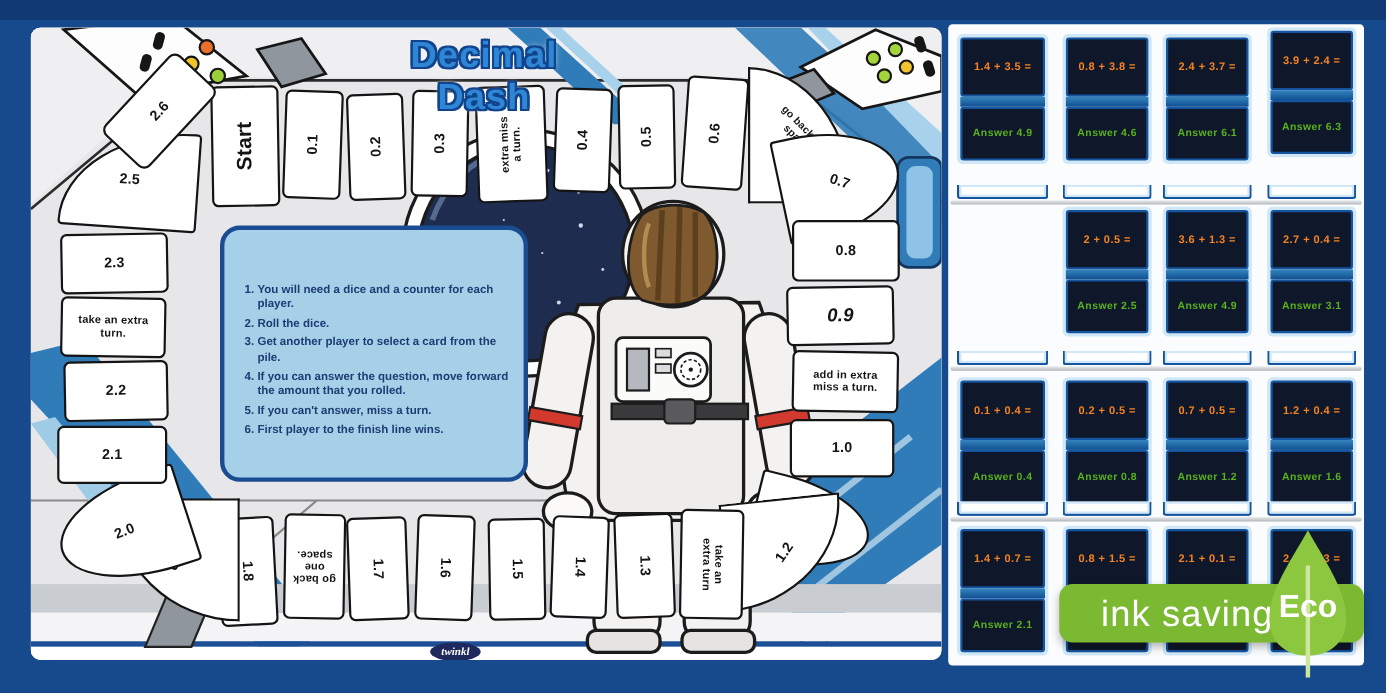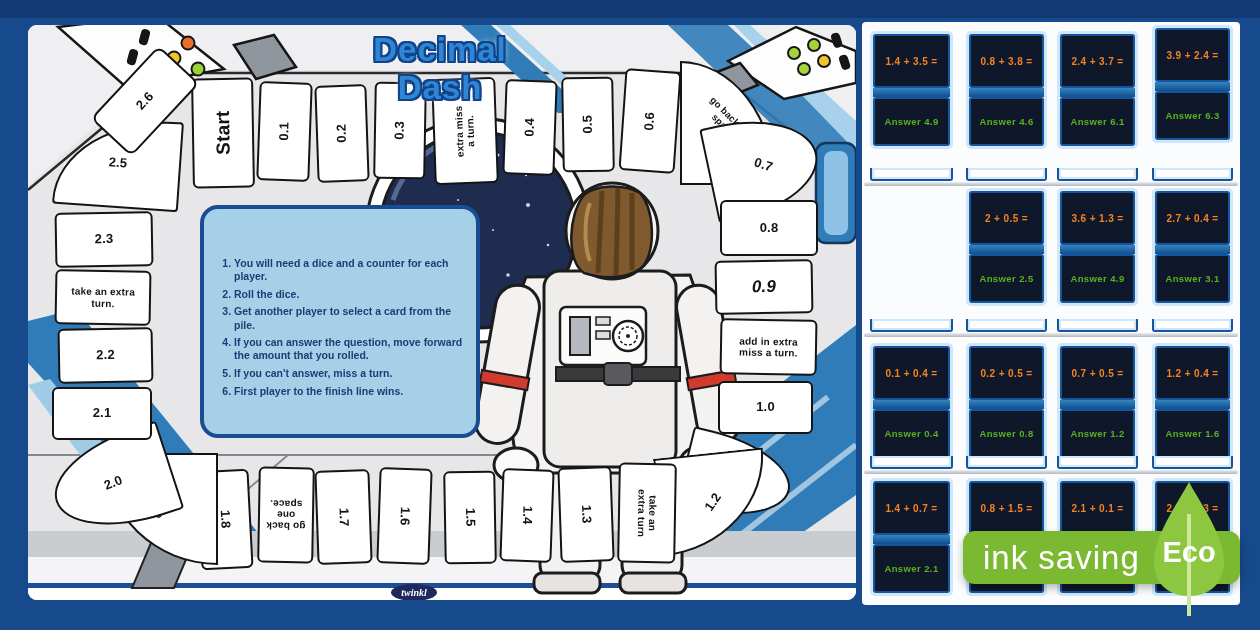--- a/index.html
+++ b/index.html
@@ -46,21 +46,21 @@
   .band{height:9px;background:linear-gradient(#3584bd,#0f4f92);}
   .ac{height:45px;color:#5ab21c;font-size:9.5px;}
   .frag{position:absolute;height:13px;background:#fff;border:2px solid #15549e;border-top:none;
        border-radius:0 0 3px 3px;box-shadow:inset 0 0 0 2px #cfe7f6;box-sizing:border-box;}
   .sep{position:absolute;left:2px;right:2px;height:4px;background:linear-gradient(#eceef0,#b2b6bc);
        border-radius:2px;}
 
   
   .badge{position:absolute;left:963px;top:531px;width:277px;height:53px;background:#7cb933;
        border-radius:12px;box-shadow:0 4px 8px rgba(0,0,0,.28);display:flex;align-items:center;
-       padding-left:20px;box-sizing:border-box;z-index:6;}
+       padding-left:38px;box-sizing:border-box;z-index:6;}
   .badge .txt{color:#fff;font-size:33px;font-weight:400;letter-spacing:1px;}
   .leafwrap{position:absolute;left:1142px;top:478px;width:94px;height:142px;z-index:7;}
   .eco{position:absolute;left:0;top:58px;width:94px;text-align:center;color:#fff;
        font-size:29px;font-weight:700;z-index:8;}
 </style>
 </head>
 <body>
 
 <div class="page">
   <div class="topband"></div>

